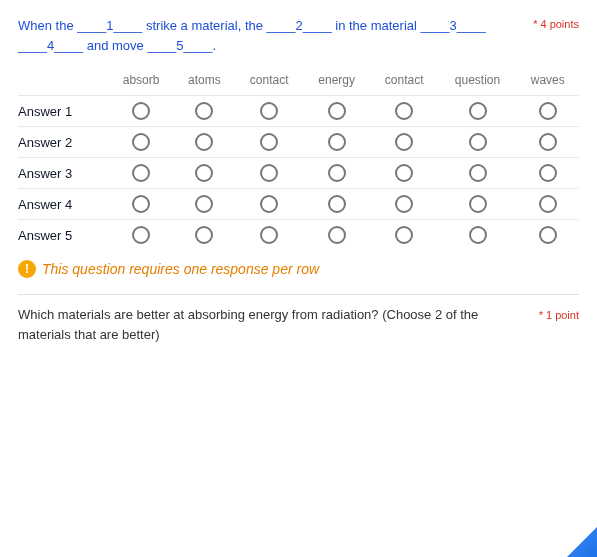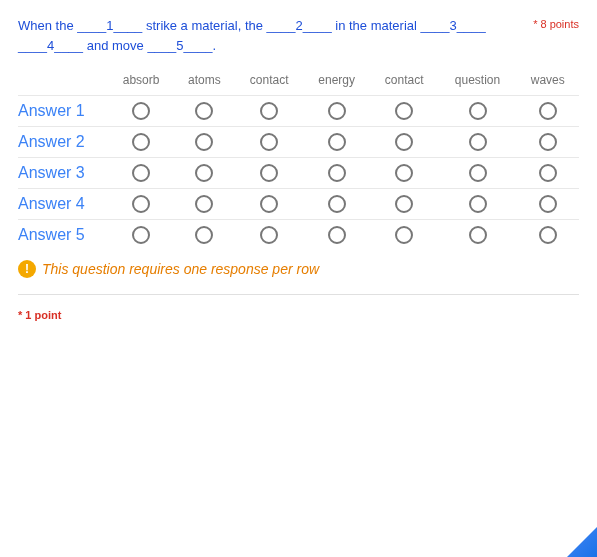--- a/index.html
+++ b/index.html
@@ -67,22 +67,22 @@
     }
 
     .grid-table tbody tr td {
       text-align: center;
       padding: 6px 4px;
       vertical-align: middle;
     }
 
     .grid-table tbody tr td.row-label {
       text-align: left;
-      font-size: 16px;
-      color: #3b82f6;
+      font-size: 13px;
+      color: #0f172a;
       padding-left: 0;
       width: 90px;
     }
 
     .grid-table tbody tr {
       border-top: 1px solid #e8e8e8;
     }
 
     .grid-table thead {
       border-bottom: 1px solid #e8e8e8;
@@ -145,21 +145,20 @@
 
     .next-question-text {
       max-width: 480px;
     }
 
     .next-points-badge {
       font-size: 11px;
       color: #d93025;
       white-space: nowrap;
       padding-top: 2px;
-      font-weight: bold;
     }
 
     .corner-decoration {
       position: fixed;
       bottom: 0;
       right: 0;
       width: 30px;
       height: 30px;
       background: linear-gradient(135deg, #4285f4 0%, #1a73e8 100%);
       clip-path: polygon(100% 0, 100% 100%, 0 100%);
@@ -168,21 +167,21 @@
 </head>
 <body>
 
 <div class="page">
 
   <div class="question-header">
     <div class="question-text">
       When the ____1____ strike a material, the ____2____ in the material ____3____<br>
       ____4____ and move ____5____.
     </div>
-    <div class="points-badge">* 8 points</div>
+    <div class="points-badge">* 4 points</div>
   </div>
 
   <div class="grid-container">
     <table class="grid-table">
       <thead>
         <tr>
           <th class="row-label-header"></th>
           <th>absorb</th>
           <th>atoms</th>
           <th>contact</th>
@@ -256,18 +255,19 @@
   <div class="notice-row">
     <div class="notice-icon">
       <span>!</span>
     </div>
     <div class="notice-text">This question requires one response per row</div>
   </div>
 
   <hr class="divider">
 
   <div class="next-question">
+    <div class="next-question-text">Which materials are better at absorbing energy from radiation? (Choose 2 of the materials that are better)</div>
     <div class="next-points-badge">* 1 point</div>
   </div>
 
 </div>
 
 <div class="corner-decoration"></div>
 
 </body></html>

